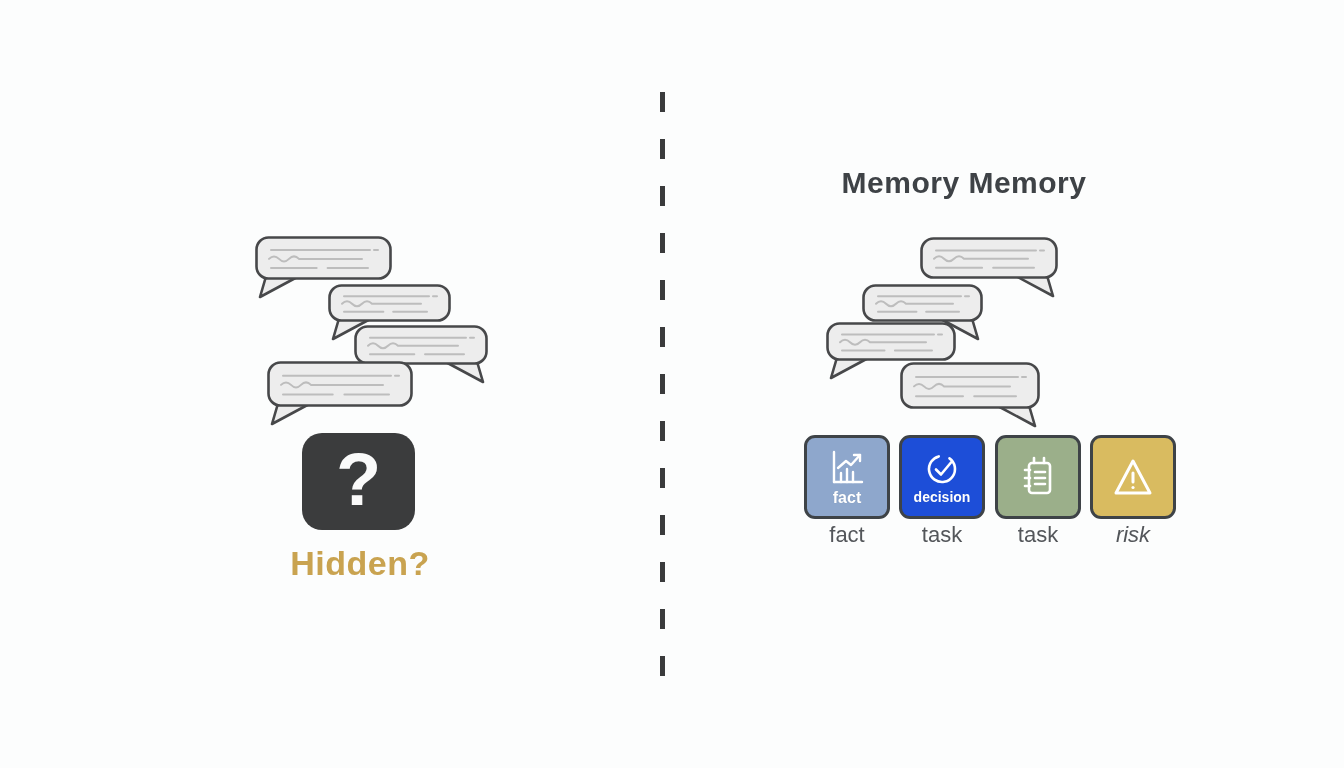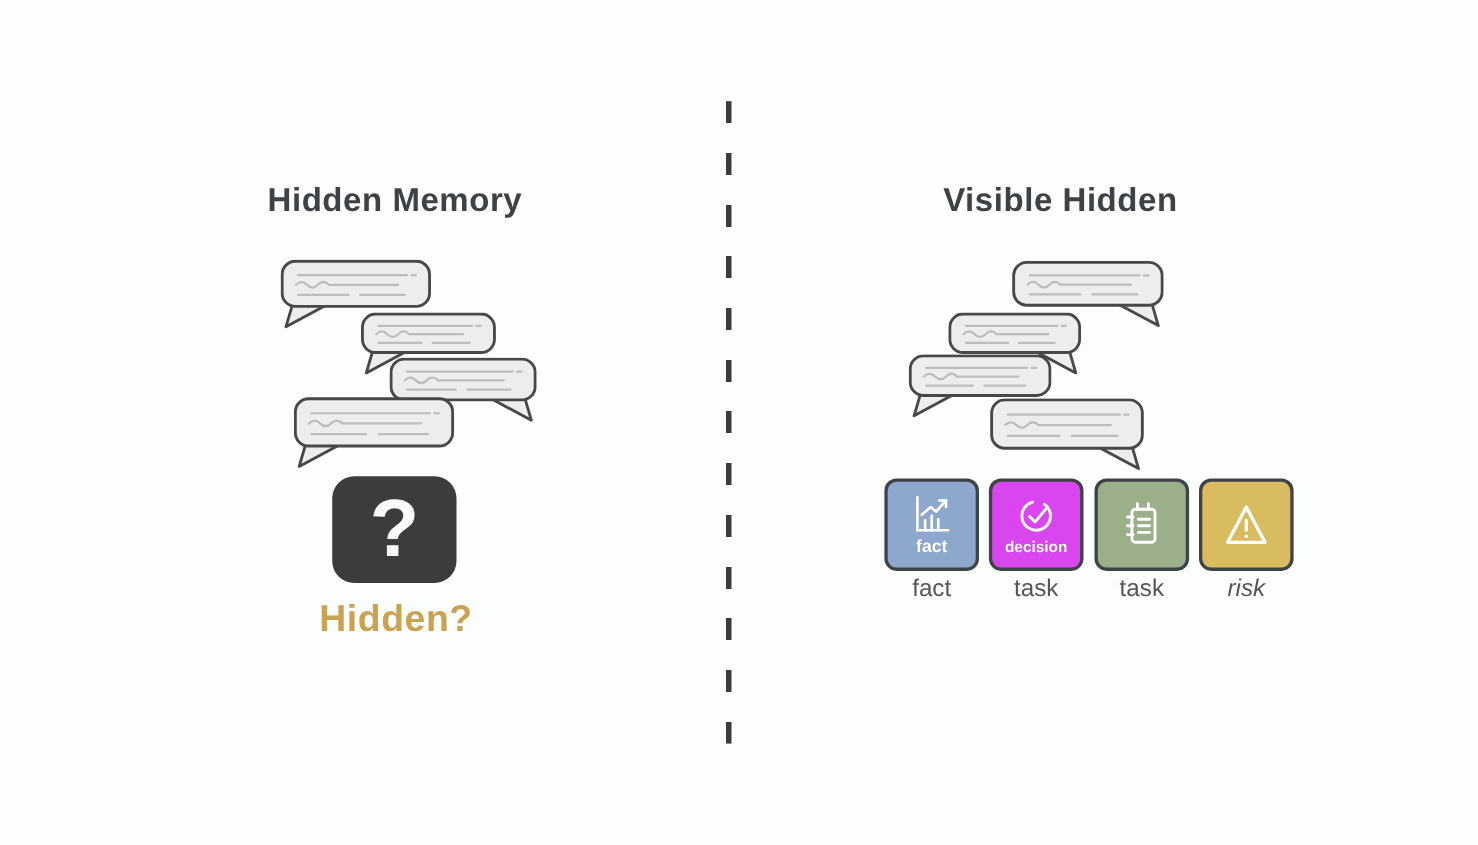--- a/index.html
+++ b/index.html
@@ -62,22 +62,21 @@
   .clabel-0 { left: 804px; }
   .clabel-1 { left: 899px; }
   .clabel-2 { left: 995px; }
   .clabel-3 { left: 1090px; font-style: italic; }
 </style>
 </head>
 <body>
 
 <div class="stage">
 
-  <div class="panel-title title-left">Hidden Memory</div>
-  <div class="panel-title title-right">Visible Hidden</div>
+  <div class="panel-title title-right">Memory Memory</div>
 
   <div class="divider"></div>
 
   <div id="bubbles-left">
       <svg width="137" height="64" viewBox="0 0 137 64" style="position:absolute;left:255px;top:236px">
     <polygon points="12,37 5,61 46,39" fill="#EDEDED" stroke="#47484A" stroke-width="2.6" stroke-linejoin="round"></polygon>
     <rect x="1.5" y="1.5" width="134" height="41" rx="12" fill="#EDEDED" stroke="#47484A" stroke-width="2.6"></rect>
     <g fill="none" stroke="#BDBDBD" stroke-width="2" stroke-linecap="round">
       <path d="M16 14.1 H115 M119 14.1 h4"></path>
       <path d="M14 22.9 q5 -5 10 0 t10 0 t10 0 L107 22.9"></path>
@@ -164,21 +163,21 @@
         <path d="M15 34 V25"></path>
         <path d="M21 34 V21"></path>
         <path d="M27 34 V24"></path>
         <path d="M12 20 L20 13 L25 17 L34 7"></path>
         <path d="M28 7 H34 V13"></path>
       </svg>
     </span>
     <div class="card-inner-label inner-0">fact</div>
   </div>
 
-  <div class="card card-1" style="background: #d946ef;">
+  <div class="card card-1" style="background: #1d4ed8;">
     <span>
       <svg width="38" height="38" viewBox="0 0 38 38" fill="none" stroke="#FFFFFF" stroke-width="2.6" stroke-linecap="round" stroke-linejoin="round">
         <circle cx="19" cy="19" r="13" stroke-dasharray="70 12" transform="rotate(-55 19 19)"></circle>
         <path d="M13 19.5 L18 24.5 L28 12.5"></path>
       </svg>
     </span>
     <div class="card-inner-label inner-1">decision</div>
   </div>
 
   <div class="card card-2" style="background: rgb(155, 175, 138);">

